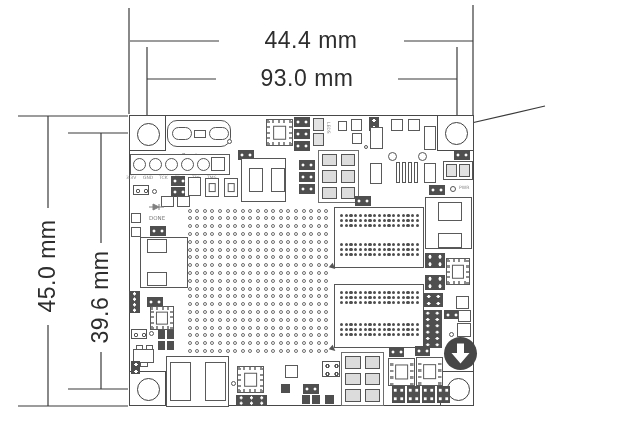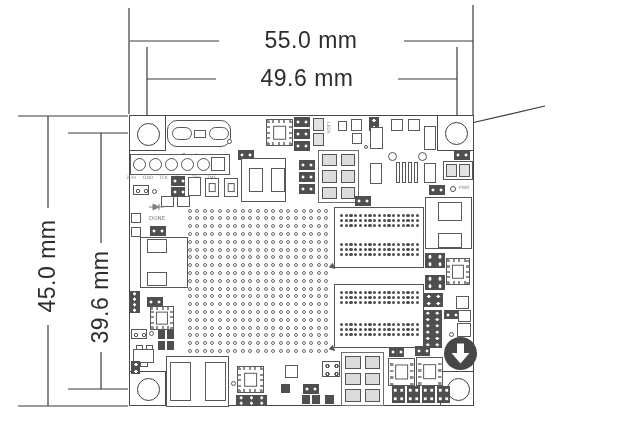--- a/index.html
+++ b/index.html
@@ -85,22 +85,22 @@
       <line x1="147" y1="79" x2="216" y2="79"></line>
       <line x1="398" y1="79" x2="457" y2="79"></line>
       <line x1="48" y1="116" x2="48" y2="208"></line>
       <line x1="48" y1="325" x2="48" y2="406"></line>
       <line x1="101" y1="133" x2="101" y2="243"></line>
       <line x1="101" y1="352" x2="101" y2="389"></line>
       <line x1="467" y1="124" x2="545" y2="106"></line>
     </g>
   </svg>
 
-  <div class="dimtext" style="left:311px;top:40px">55.0 mm</div>
-  <div class="dimtext" style="left:307px;top:78px">49.6 mm</div>
+  <div class="dimtext" style="left:311px;top:40px">44.4 mm</div>
+  <div class="dimtext" style="left:307px;top:78px">93.0 mm</div>
   <div class="dimtext vert" style="left:47px;top:266px">45.0 mm</div>
   <div class="dimtext vert" style="left:100px;top:297px">39.6 mm</div>
 
   <div id="board"></div>
 
   <div class="mount" style="left:129px;top:115px;width:37px;height:36px">
     <div class="hole" style="left:6.5px;top:6.5px;width:23px;height:23px"></div>
     </div>
   <div class="mount" style="left:437px;top:115px;width:37px;height:36px">
     <div class="hole" style="left:7px;top:5.5px;width:23px;height:23px"></div>

